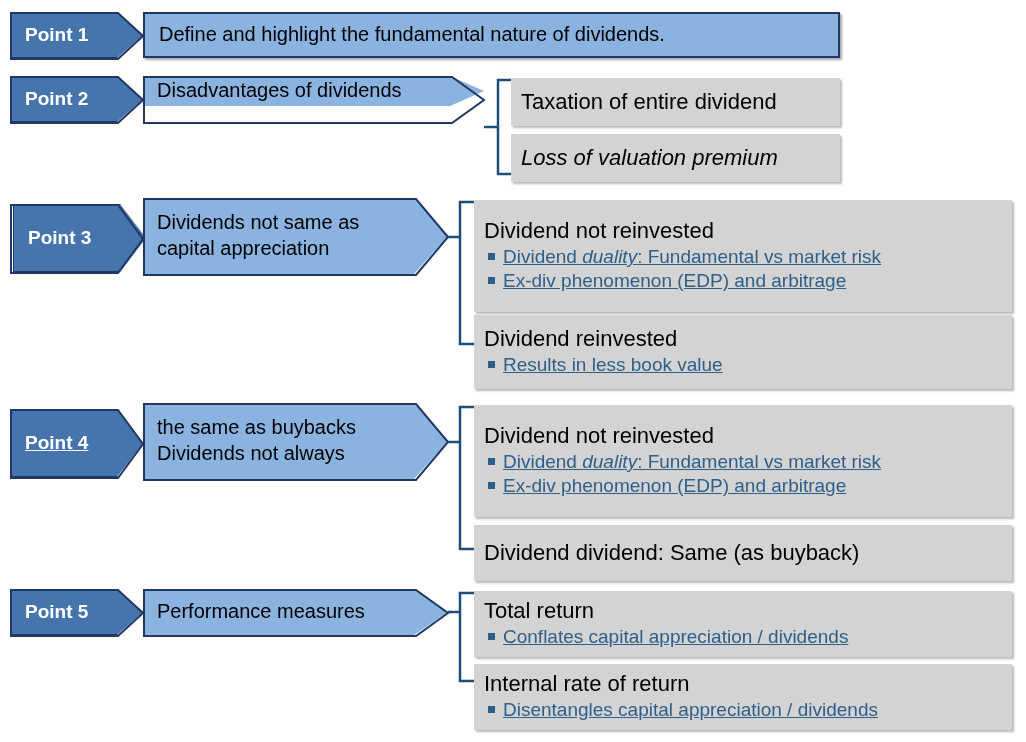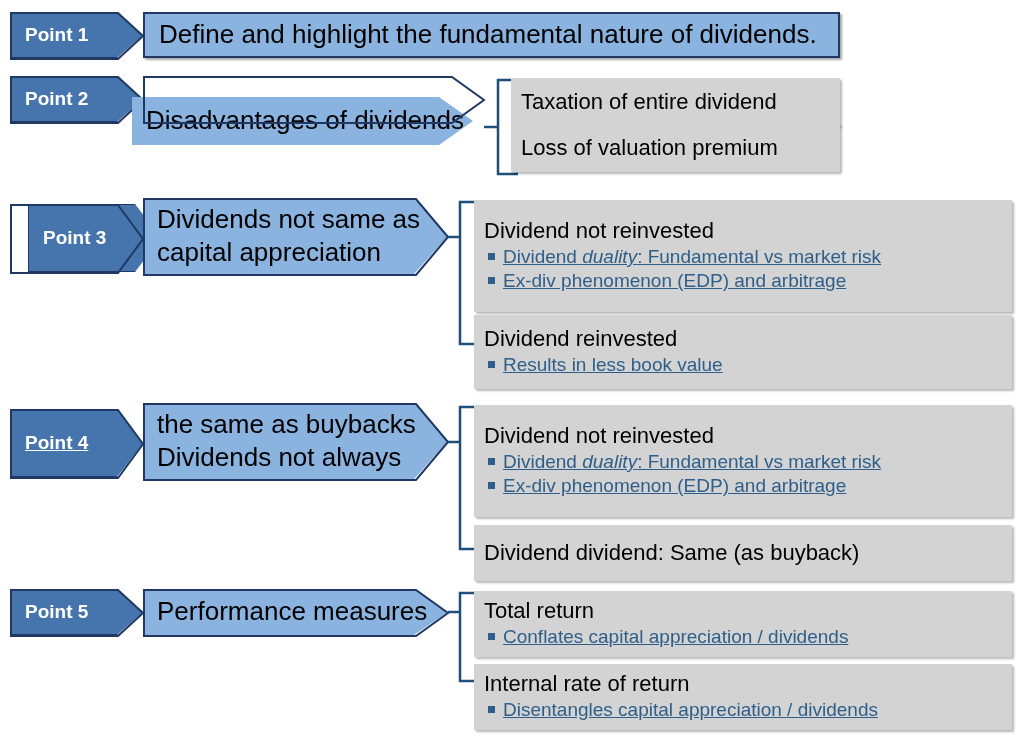--- a/index.html
+++ b/index.html
@@ -20,21 +20,21 @@
     -webkit-clip-path:polygon(0 0, calc(100% - 26px) 0, 100% 50%, calc(100% - 26px) 100%, 0 100%);
     clip-path:polygon(0 0, calc(100% - 26px) 0, 100% 50%, calc(100% - 26px) 100%, 0 100%);
   }
 
   
   .pt-title{
     position:absolute;
     background:#8AB3E0;
     box-sizing:border-box;
     color:#000;
-    font-size:26px;
+    font-size:20px;
     display:flex;flex-direction:column;justify-content:center;
     padding-left:14px;
     line-height:1.28;
     filter:drop-shadow(2px 2px 1px rgba(0,0,0,0.35));
   }
   .pt-title.chev{
     -webkit-clip-path:polygon(0 0, calc(100% - 34px) 0, 100% 50%, calc(100% - 34px) 100%, 0 100%);
     clip-path:polygon(0 0, calc(100% - 34px) 0, 100% 50%, calc(100% - 34px) 100%, 0 100%);
   }
   .pt-title.rect{
@@ -83,40 +83,40 @@
   <div class="pt-title rect" style="left:143px;top:12px;width:697px;height:46px;">
     <span class="ln">Define and highlight the fundamental nature of dividends.</span>
   </div>
 
   <div class="pt-label" style="left:10px;top:76px;width:133px;height:46px;">
     <span>Point 2</span>
   </div>
   <svg class="chev-outline" style="left:10px;top:76px;" width="135" height="48" viewBox="0 0 135 48">
     <polygon points="1,1 108,1 133,24 108,47 1,47" fill="none" stroke="#1F3864" stroke-width="2"></polygon>
   </svg>
-  <div class="pt-title chev" style="left:132px;top:76px;width:341px;height:48px;margin-top:21px;">
+  <div class="pt-title chev" style="left:143px;top:76px;width:341px;height:30px;">
     <span class="ln">Disadvantages of dividends</span>
   </div>
   <svg class="chev-outline" style="left:143px;top:76px;" width="343" height="48" viewBox="0 0 343 48">
     <polygon points="1,1 309,1 341,24 309,47 1,47" fill="none" stroke="#1F3864" stroke-width="2"></polygon>
   </svg>
 
   <svg class="conn" style="left:484px;top:78px;" width="36" height="98" viewBox="0 0 36 98">
     <path d="M34 2 L14 2 L14 96 L34 96" fill="none" stroke="#1F4E79" stroke-width="2.5"></path>
     <path d="M0 49 L14 49" fill="none" stroke="#1F4E79" stroke-width="2.5"></path>
   </svg>
 
   <div class="gbox" style="left:511px;top:78px;width:329px;height:48px;">
     <div class="hdr">Taxation of entire dividend</div>
   </div>
-  <div class="gbox" style="left:511px;top:124px;width:329px;height:48px;">
+  <div class="gbox" style="left:511px;top:134px;width:329px;height:48px;font-style:italic;">
     <div class="hdr">Loss of valuation premium</div>
   </div>
 
-  <div class="pt-label" style="left:28px;top:204px;width:133px;height:68px;">
+  <div class="pt-label" style="left:13px;top:204px;width:133px;height:68px;">
     <span>Point 3</span>
   </div>
   <svg class="chev-outline" style="left:10px;top:204px;" width="135" height="70" viewBox="0 0 135 70">
     <polygon points="1,1 108,1 133,35 108,69 1,69" fill="none" stroke="#1F3864" stroke-width="2"></polygon>
   </svg>
   <div class="pt-title chev" style="left:143px;top:198px;width:305px;height:76px;">
     <span class="ln">Dividends not same as</span>
     <span class="ln">capital appreciation</span>
   </div>
   <svg class="chev-outline" style="left:143px;top:198px;" width="307" height="78" viewBox="0 0 307 78">

